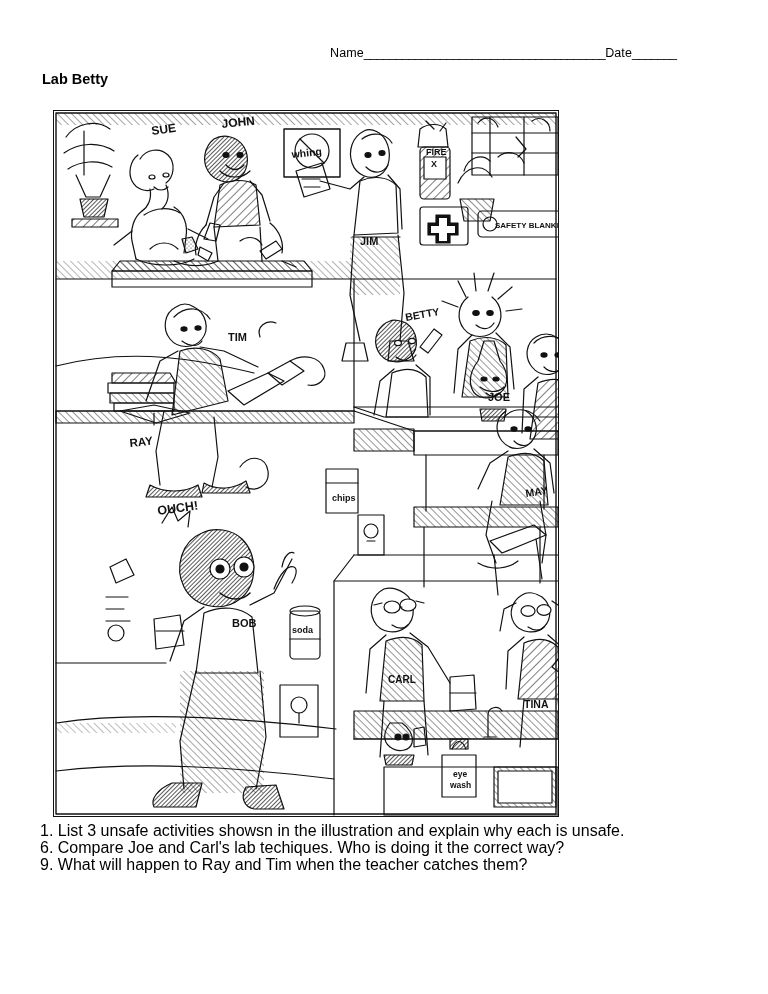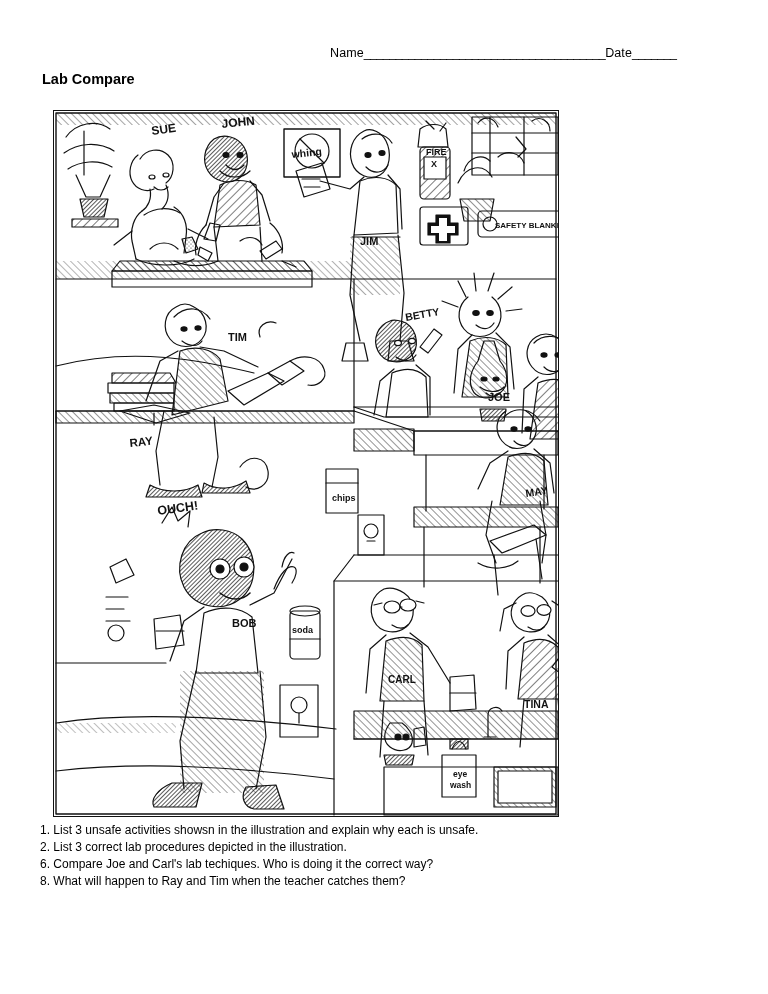--- a/index.html
+++ b/index.html
@@ -55,37 +55,37 @@
   }
   .illustration svg {
     display: block;
   }
   
   .questions {
     position: absolute;
     left: 40px;
     top: 822px;
     width: 700px;
-    font-size: 12px;
+    font-size: 16px;
     line-height: 17.1px;
   }
   .questions .q {
     white-space: nowrap;
   }
 </style>
 </head>
 <body>
 
 <div class="page">
 
   <div class="name-date-row">
     <span>Name</span><span class="rule">______________________________________</span><span>Date</span><span class="rule">_______</span>
   </div>
 
-  <div class="doc-title">Lab Compare</div>
+  <div class="doc-title">Lab Betty</div>
 
   <div class="illustration">
     <svg width="504" height="705" viewBox="0 0 504 705" xmlns="http://www.w3.org/2000/svg">
       <defs>
         <pattern id="hatch" width="6" height="6" patternUnits="userSpaceOnUse" patternTransform="rotate(45)">
           <line x1="0" y1="0" x2="0" y2="6" stroke="#111" stroke-width="1.1"></line>
         </pattern>
         <pattern id="hatch2" width="5" height="5" patternUnits="userSpaceOnUse" patternTransform="rotate(-45)">
           <line x1="0" y1="0" x2="0" y2="5" stroke="#111" stroke-width="0.9"></line>
         </pattern>
@@ -417,18 +417,17 @@
         <text x="334" y="572" font-size="10">CARL</text>
         <text x="470" y="597" font-size="10.5">TINA</text>
         <text x="399" y="666" font-size="8.5">eye</text>
         <text x="396" y="677" font-size="8.5">wash</text>
       </g>
     </svg>
   </div>
 
   <div class="questions">
     <div class="q">1. List 3 unsafe activities showsn in the illustration and explain why each is unsafe.</div>
-    <div class="q">2. List 3 correct lab procedures depicted in the illustration.</div>
     <div class="q">6. Compare Joe and Carl's lab techiques. Who is doing it the correct way?</div>
-    <div class="q">8. What will happen to Ray and Tim when the teacher catches them?</div>
+    <div class="q">9. What will happen to Ray and Tim when the teacher catches them?</div>
   </div>
 
 </div>
 
 </body></html>

